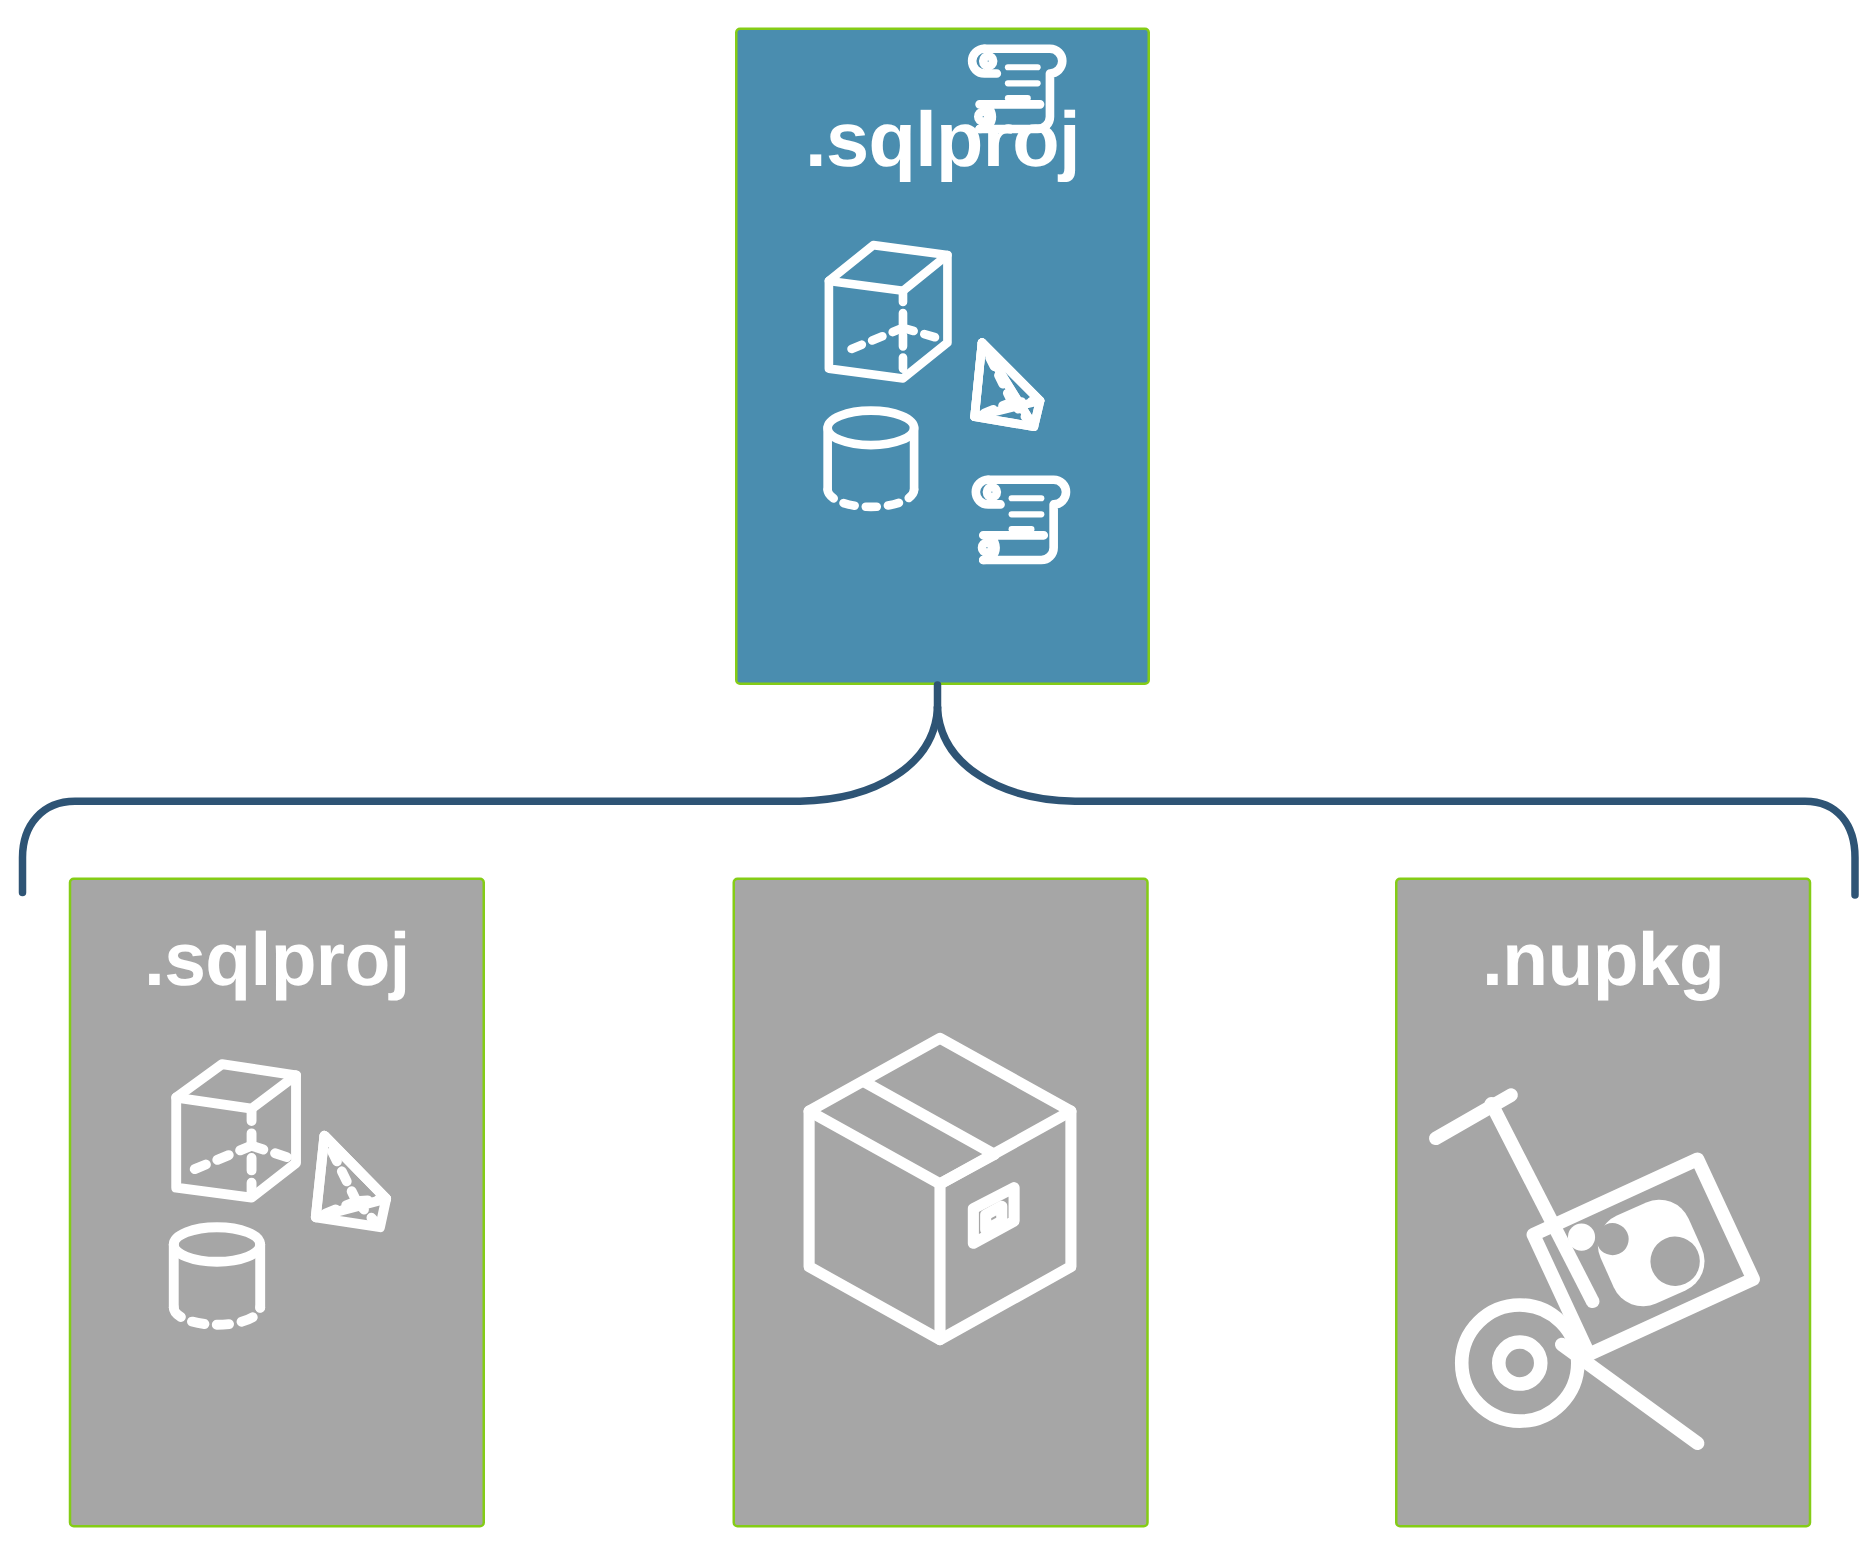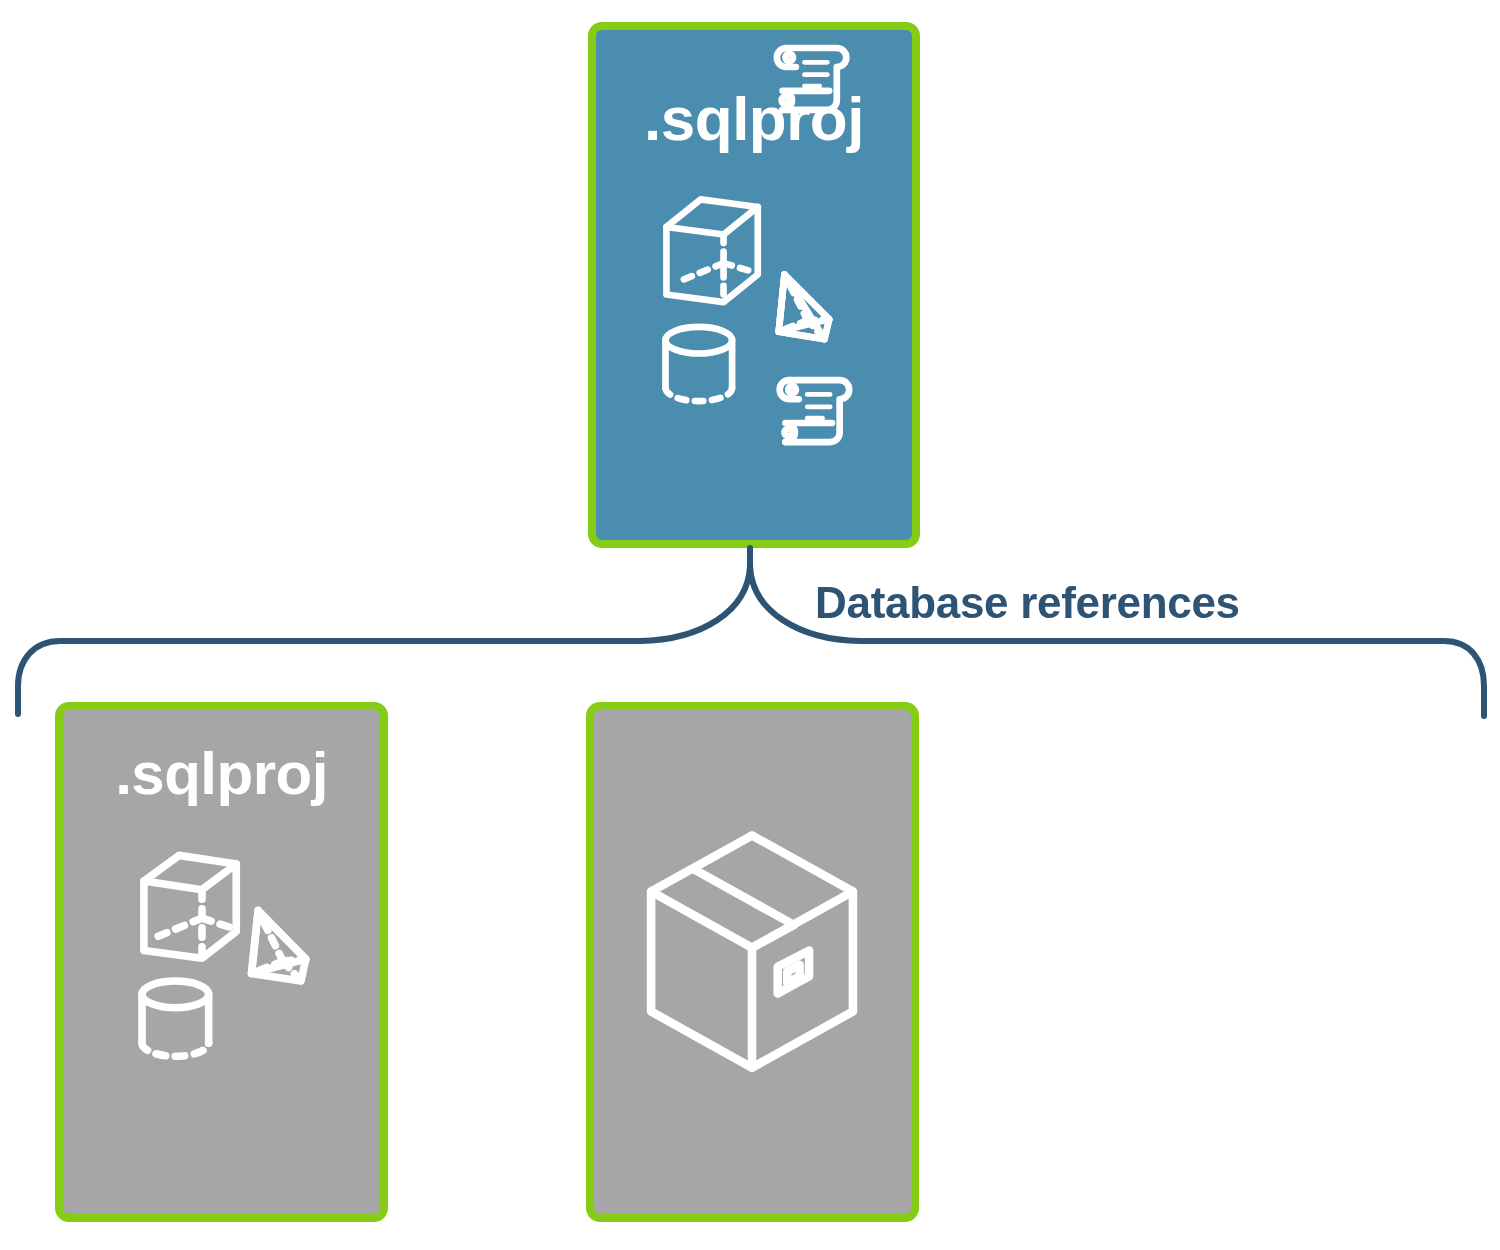--- a/index.html
+++ b/index.html
@@ -18,22 +18,22 @@
   #stage {
     position: absolute;
     left: 0; top: 0;
     width: 1500px;
     height: 1250px;
   }
 
   .card {
     position: absolute;
     box-sizing: border-box;
-    border: 8px solid #84cc16;
-    border-radius: 14px;
+    border: 2px solid #84cc16;
+    border-radius: 4px;
     display: block;
   }
 
   .card-root {
     left: 588px;
     top: 22px;
     width: 332px;
     height: 526px;
     background: #4A8DAF;
   }
@@ -167,21 +167,20 @@
     <g fill="none" stroke="#2E5475" stroke-width="6" stroke-linecap="round">
 
       <path d="M750 548 L750 566"></path>
 
       <path d="M750 566 C 748 612, 700 640, 640 641 L 60 641 C 34 641, 18 660, 18 686 L 18 714"></path>
 
       <path d="M750 566 C 752 612, 800 640, 860 641 L 1444 641 C 1470 641, 1484 660, 1484 686 L 1484 716"></path>
     </g>
   </svg>
 
-  <div class="brace-label">Database references</div>
 
   <div class="card card-gray card-sqlproj-ref">
     <div class="card-title">.sqlproj</div>
 
     <svg class="card-art" viewBox="0 0 333 520">
       <g fill="none" stroke="#FFFFFF" stroke-width="8" stroke-linecap="round" stroke-linejoin="round">
 
         <g>
           <path d="M85 175 L122 148 L182 157 L182 228 L146 256 L85 248 Z"></path>
           <path d="M85 175 L146 184 L182 157"></path>
@@ -223,14 +222,43 @@
 
         <path d="M104 162 L210 221"></path>
         <path d="M166 245 L210 221"></path>
 
         <path d="M193 265 L226 248 L226 275 L193 293 Z"></path>
         <path d="M203 270 L216 263 L216 275 L203 282 Z"></path>
       </g>
     </svg>
   </div>
 
+  <div class="card card-gray card-nupkg">
+    <div class="card-title">.nupkg</div>
+
+    <svg class="card-art" viewBox="0 0 333 520">
+      <g fill="none" stroke="#FFFFFF" stroke-width="11" stroke-linecap="round" stroke-linejoin="round">
+
+        <path d="M31 208 L92 173"></path>
+
+        <path d="M76 180 L158 340"></path>
+
+        <path d="M133 375 L243 455"></path>
+
+        <circle cx="99" cy="390" r="47"></circle>
+        <circle cx="99" cy="390" r="17"></circle>
+      </g>
+
+      <g>
+
+        <path d="M110 286 L243 225 L288 322 L155 383 Z" fill="none" stroke="#FFFFFF" stroke-width="11" stroke-linejoin="round"></path>
+
+        <g transform="rotate(-24 205 300)">
+          <rect x="166" y="262" width="78" height="78" rx="26" fill="#FFFFFF"></rect>
+          <circle cx="181" cy="278" r="13" fill="#A6A6A6"></circle>
+          <circle cx="220" cy="315" r="20" fill="#A6A6A6"></circle>
+        </g>
+        <circle cx="149" cy="288" r="11" fill="#FFFFFF"></circle>
+      </g>
+    </svg>
+  </div>
 
 </div>
 
 </body></html>

